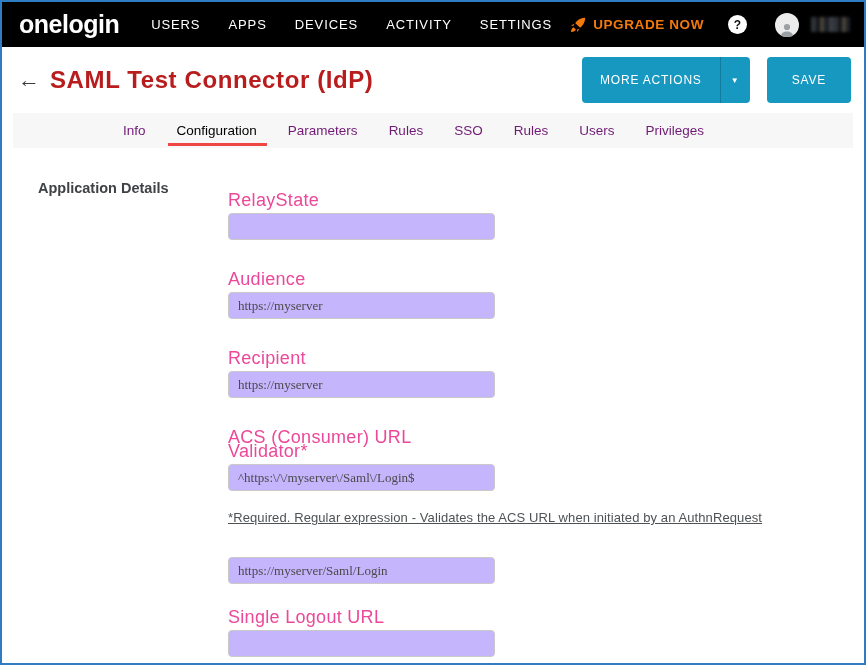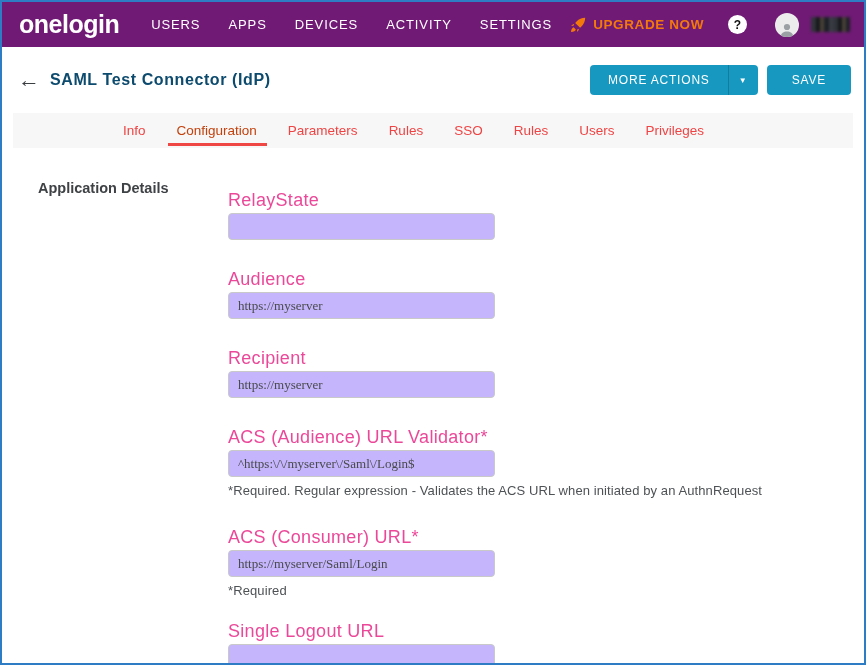--- a/index.html
+++ b/index.html
@@ -7,21 +7,21 @@
   body {
     font-family:"Liberation Sans", sans-serif;
     background:#ffffff;
     border:2px solid #2e7cc3;
     overflow:hidden;
     position:relative;
   }
 
   
   .topbar {
-    height:45px; background:#701a75;
+    height:45px; background:#000000;
     display:flex; align-items:center;
     padding:0 14px 0 17px;
   }
   .logo {
     color:#fff; font-size:25px; font-weight:bold;
     letter-spacing:-0.5px; margin-right:18px; cursor:pointer;
   }
   .nav-items { display:flex; align-items:center; }
   .nav-item {
     color:#fff; font-size:13px; letter-spacing:0.9px;
@@ -56,49 +56,49 @@
   
   .page-header {
     height:66px; display:flex; align-items:center;
     padding:0 13px 0 16px; background:#fff;
   }
   .back-arrow {
     font-size:22px; color:#3b3e40; cursor:pointer;
     margin-right:10px; line-height:1;
   }
   .page-title {
-    font-size:16px; font-weight:bold; color:#0c4a6e;
+    font-size:24px; font-weight:bold; color:#b91c1c;
     letter-spacing:0.6px;
   }
   .header-buttons { margin-left:auto; display:flex; align-items:center; gap:9px; }
   .btn {
     background:#1798c1; color:#fff; border:none; border-radius:4px;
-    height:30px; font-size:12px; letter-spacing:0.8px;
-    font-family:"Liberation Sans", sans-serif; cursor:pointer;
+    height:46px; font-size:12px; letter-spacing:0.8px;
+    font-family:"Liberation Sans", sans-serif; cursor:pointer;margin-left:8px;
   }
   .btn-split { display:flex; align-items:stretch; padding:0; overflow:hidden; }
   .btn-split .split-main { padding:0 18px; display:flex; align-items:center; }
   .btn-split .split-divider { width:1px; background:rgba(0,0,0,0.18); }
   .btn-split .split-caret {
     width:29px; display:flex; align-items:center; justify-content:center;
     font-size:8px; cursor:pointer;
   }
   .btn-save { padding:0 25px; }
 
   
   .tabbar {
     margin:0 11px; height:35px; background:#f7f7f7;
     display:flex; align-items:center; gap:31px;
     padding-left:110px; font-size:13.5px;
   }
   .tab {
-    color:#ef4444; cursor:pointer; position:relative;
+    color:#701a75; cursor:pointer; position:relative;
     height:100%; display:flex; align-items:center;
   }
-  .tab.active { color:#c2410c;text-align:right; }
+  .tab.active { color:#000000;text-align:right; }
   .tab.active::after {
     content:""; position:absolute; left:-9px; right:-10px; bottom:2px;
     height:3px; background:#ef4743;
   }
 
   
   .content { position:relative; height:515px;padding-left:36px; }
   .section-label {
     position:absolute; left:36px; top:32px;
     font-size:14.5px; font-weight:bold; color:#3f4245;
@@ -108,22 +108,22 @@
   .field-label {
     display:block; font-size:18px; color:#ec4899;
     letter-spacing:0.3px; line-height:14px; margin-bottom:6px;
   }
   .field input {
     width:267px; height:27px; border:1px solid #c9c9c9; border-radius:4px;
     padding:0 9px; font-size:13px; color:#4a4a4a;
     font-family:Liberation Serif, serif; background:#c4b5fd; outline:none;
   }
   .helper {
-    font-size:13px; color:#4e5255; margin-top:6px;
-    white-space:nowrap; letter-spacing:0.1px;
+    font-size:13px; color:#4e5255; margin-top:19px;
+    white-space:nowrap; letter-spacing:0.1px;text-decoration:underline;
   }
   .field.tight { margin-bottom:26px; }
 </style>
 </head>
 <body>
 
 <nav class="topbar">
   <div class="logo">onelogin</div>
   <div class="nav-items">
     <span class="nav-item">USERS</span>
@@ -190,29 +190,27 @@
       <label class="field-label">Audience</label>
       <input type="text" value="https://myserver" style="">
     </div>
 
     <div class="field">
       <label class="field-label">Recipient</label>
       <input type="text" value="https://myserver" style="">
     </div>
 
     <div class="field">
-      <label class="field-label">ACS (Audience) URL Validator*</label>
+      <label class="field-label">ACS (Consumer) URL Validator*</label>
       <input type="text" value="^https:\/\/myserver\/Saml\/Login$" style="">
       <div class="helper">*Required. Regular expression - Validates the ACS URL when initiated by an AuthnRequest</div>
     </div>
 
     <div class="field tight">
-      <label class="field-label">ACS (Consumer) URL*</label>
       <input type="text" value="https://myserver/Saml/Login" style="">
-      <div class="helper">*Required</div>
     </div>
 
     <div class="field">
       <label class="field-label">Single Logout URL</label>
       <input type="text" value="" style="">
     </div>
 
   </div>
 </main>
 

